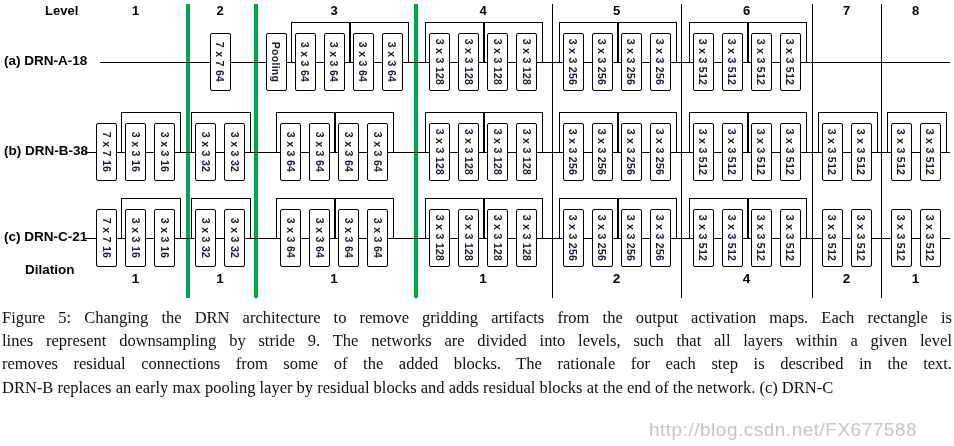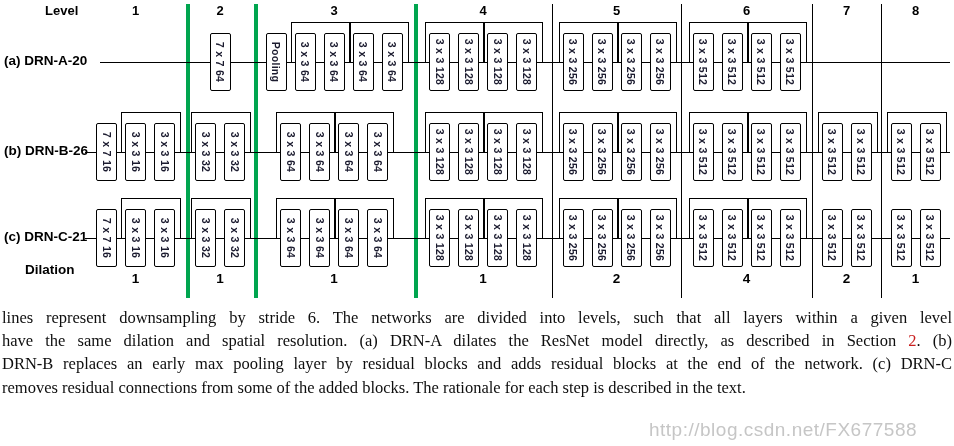--- a/index.html
+++ b/index.html
@@ -56,21 +56,21 @@
       <div class="lvl-num" style="left: 831.5px; top: 3px;">7</div>
       <div class="lvl-num" style="left: 900.5px; top: 3px;">8</div>
       <div class="dil-num" style="left: 120.5px; top: 271px;">1</div>
       <div class="dil-num" style="left: 205px; top: 271px;">1</div>
       <div class="dil-num" style="left: 319px; top: 271px;">1</div>
       <div class="dil-num" style="left: 468px; top: 271px;">1</div>
       <div class="dil-num" style="left: 601.5px; top: 271px;">2</div>
       <div class="dil-num" style="left: 731.5px; top: 271px;">4</div>
       <div class="dil-num" style="left: 831.5px; top: 271px;">2</div>
       <div class="dil-num" style="left: 900.5px; top: 271px;">1</div>
-      <div class="row-label" style="left: 4px; top: 53px;">(a) DRN-A-20</div>
+      <div class="row-label" style="left: 4px; top: 53px;">(a) DRN-A-18</div>
       <div class="row-line" style="left: 100px; top: 62px; width: 850px;"></div>
       <div class="box" style="left: 209.5px; top: 33px; width: 21px; height: 58px;">
         <span>7 x 7 64</span>
       </div>
       <div class="arc" style="left: 290.5px; top: 22px; width: 58px; height: 40px;"></div>
       <div class="arc" style="left: 348.5px; top: 22px; width: 58px; height: 40px;"></div>
       <div class="box" style="left: 265.5px; top: 33px; width: 21px; height: 58px;">
         <span>Pooling</span>
       </div>
       <div class="box" style="left: 294.5px; top: 33px; width: 21px; height: 58px;">
@@ -120,21 +120,21 @@
       </div>
       <div class="box" style="left: 721.5px; top: 33px; width: 21px; height: 58px;">
         <span>3 x 3 512</span>
       </div>
       <div class="box" style="left: 750.5px; top: 33px; width: 21px; height: 58px;">
         <span>3 x 3 512</span>
       </div>
       <div class="box" style="left: 779.5px; top: 33px; width: 21px; height: 58px;">
         <span>3 x 3 512</span>
       </div>
-      <div class="row-label" style="left: 4px; top: 143px;">(b) DRN-B-26</div>
+      <div class="row-label" style="left: 4px; top: 143px;">(b) DRN-B-38</div>
       <div class="row-line" style="left: 85px; top: 152px; width: 865px;"></div>
       <div class="arc" style="left: 121px; top: 112px; width: 58px; height: 40px;"></div>
       <div class="box" style="left: 96px; top: 123px; width: 21px; height: 58px;">
         <span>7 x 7 16</span>
       </div>
       <div class="box" style="left: 125px; top: 123px; width: 21px; height: 58px;">
         <span>3 x 3 16</span>
       </div>
       <div class="box" style="left: 154px; top: 123px; width: 21px; height: 58px;">
         <span>3 x 3 16</span>
@@ -299,18 +299,18 @@
       </div>
       <div class="box" style="left: 890.5px; top: 209px; width: 21px; height: 58px;">
         <span>3 x 3 512</span>
       </div>
       <div class="box" style="left: 919.5px; top: 209px; width: 21px; height: 58px;">
         <span>3 x 3 512</span>
       </div>
     </div>
   <div id="watermark">http://blog.csdn.net/FX677588</div>
   <div id="caption">
-      <div class="caption-line"><span>lines represent downsampling by stride 6. The networks are divided into levels, such that all layers within a given level</span></div>
-      <div class="caption-line"><span>have the same dilation and spatial resolution. (a) DRN-A dilates the ResNet model directly, as described in Section </span><span class="link">2</span><span>. (b)</span></div>
+      <div class="caption-line"><span>Figure 5: Changing the DRN architecture to remove gridding artifacts from the output activation maps. Each rectangle is</span></div>
+      <div class="caption-line"><span>lines represent downsampling by stride 9. The networks are divided into levels, such that all layers within a given level</span></div>
+      <div class="caption-line"><span>removes residual connections from some of the added blocks. The rationale for each step is described in the text.</span></div>
       <div class="caption-line"><span>DRN-B replaces an early max pooling layer by residual blocks and adds residual blocks at the end of the network. (c) DRN-C</span></div>
-      <div class="caption-line"><span>removes residual connections from some of the added blocks. The rationale for each step is described in the text.</span></div>
     </div>
 </div>
 
 </body></html>

